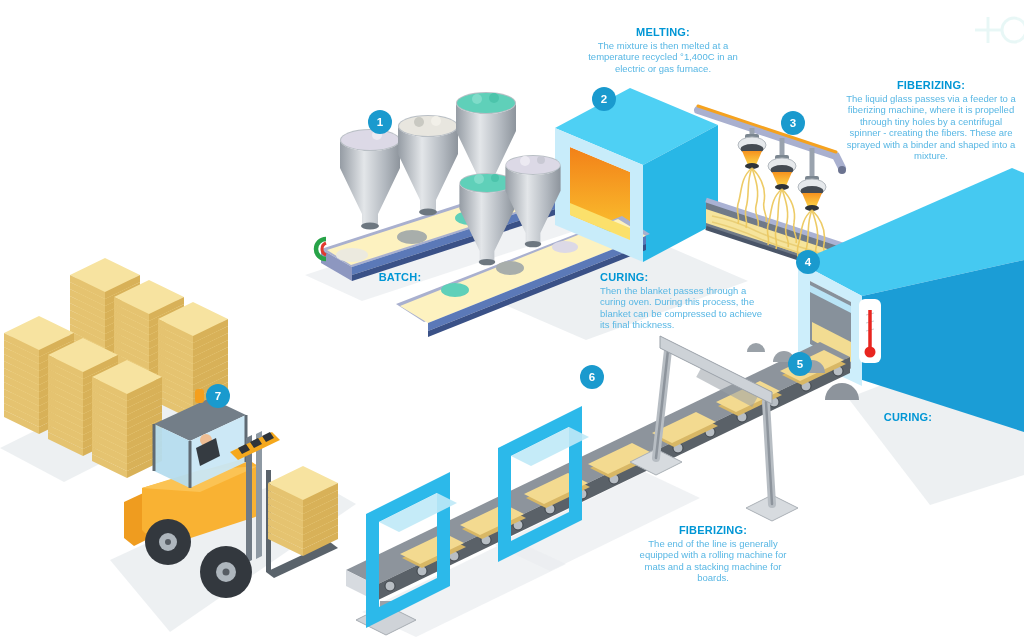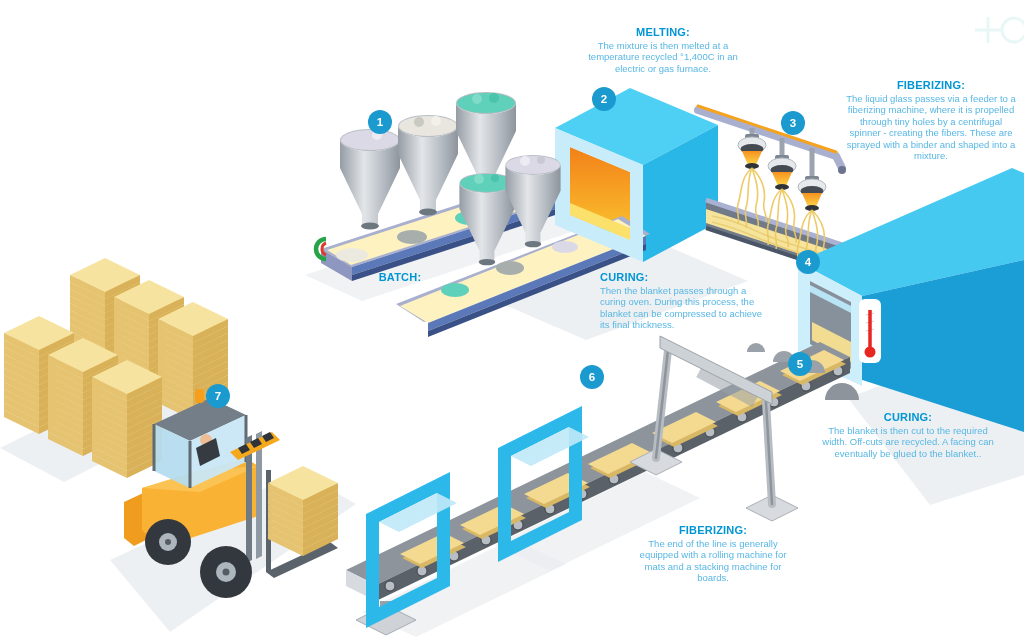--- a/index.html
+++ b/index.html
@@ -360,20 +360,19 @@
   </div>
   <div class="step-label t-center" style="left:330px;top:272px;width:140px">
     <h4>BATCH:</h4>
   </div>
   <div class="step-label t-right" style="left:600px;top:272px;width:170px">
     <h4>CURING:</h4>
     <p>Then the blanket passes through a curing oven. During this process, the blanket can be compressed to achieve its final thickness.</p>
   </div>
   <div class="step-label" style="left:818px;top:412px;width:180px">
     <h4>CURING:</h4>
-    <p>The blanket is then cut to the required width. Off-cuts are recycled. A facing can eventually be glued to the blanket..</p>
   </div>
   <div class="step-label" style="left:628px;top:525px;width:170px">
     <h4>FIBERIZING:</h4>
     <p>The end of the line is generally equipped with a rolling machine for mats and a stacking machine for boards.</p>
   </div>
 
 </div>
 
 </body></html>

